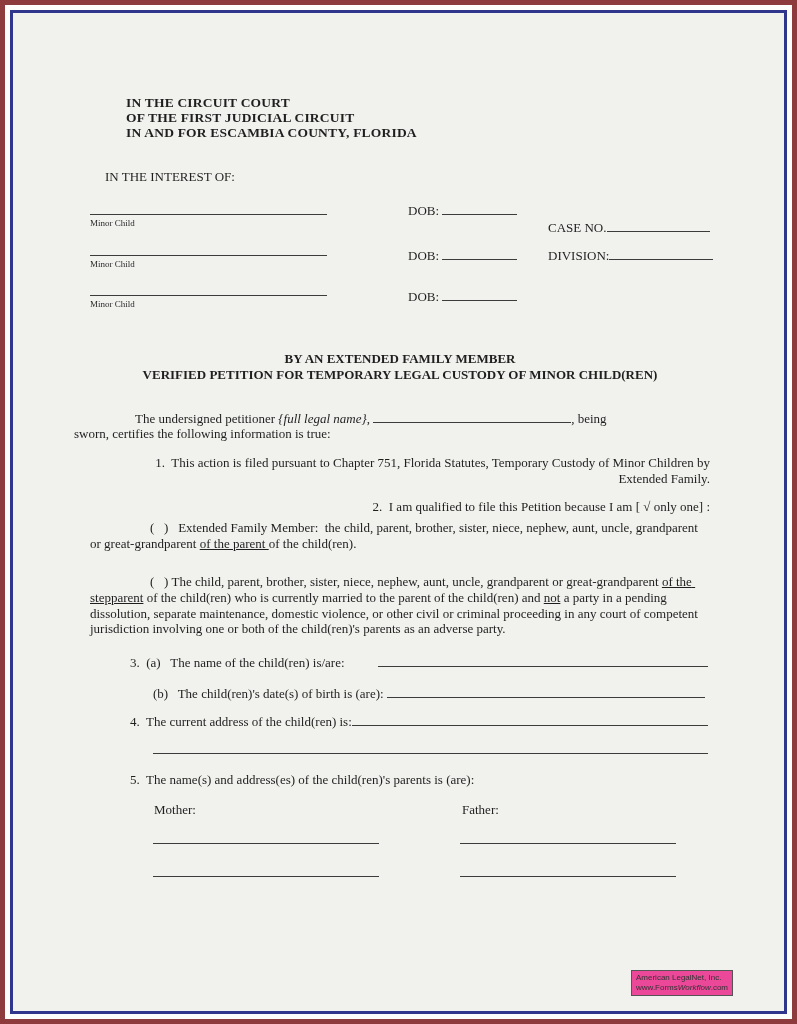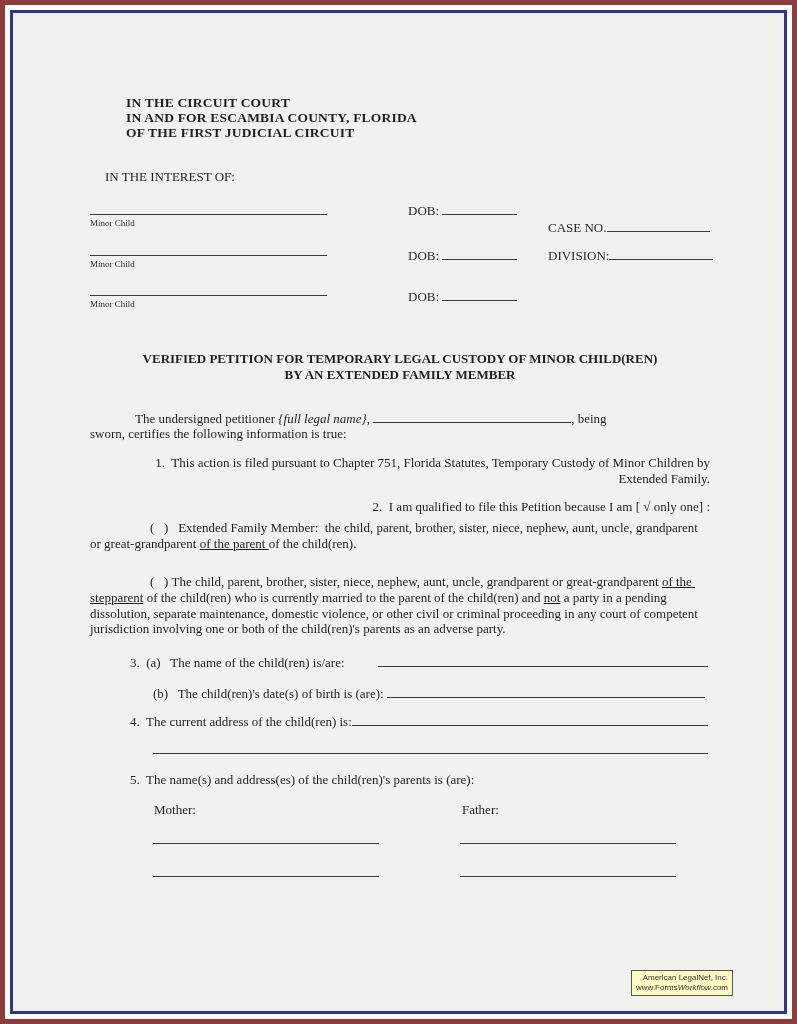--- a/index.html
+++ b/index.html
@@ -31,63 +31,62 @@
   .title-block{left:85px;top:346px;width:620px;text-align:center;font-weight:bold;font-size:13px;line-height:15.5px;}
   .para{left:85px;width:620px;font-size:13px;line-height:15.8px;white-space:pre-wrap;}
   .ind40{text-indent:40px;text-align:right;}
   .ind60{text-indent:60px;}
   .itemline{position:absolute;display:flex;align-items:baseline;font-size:13px;white-space:pre;}
   .itemline .fill{flex:1;border-bottom:1px solid #3c3c3c;height:13px;}
   .u{text-decoration:underline;}
   .it{font-style:italic;}
   .badge{
     position:absolute;left:626px;top:965px;
-    border:1px solid #555;background:#fef9c3;
+    border:1px solid #555;background:#ec4899;
     padding:2px 4px;
     font-family:"Liberation Sans", sans-serif;
     font-size:8px;line-height:10px;color:#333;
     white-space:nowrap;
-    text-align:right;
   }
 </style>
 </head>
 <body>
 
 <div class="page">
   <div class="inner-frame"></div>
 
   <div class="abs court-header">
     <div>IN THE CIRCUIT COURT</div>
+    <div>OF THE FIRST JUDICIAL CIRCUIT</div>
     <div>IN AND FOR ESCAMBIA COUNTY, FLORIDA</div>
-    <div>OF THE FIRST JUDICIAL CIRCUIT</div>
   </div>
 
   <div class="abs interest">IN THE INTEREST OF:</div>
 
   <div class="rule" style="left:85px;top:209px;width:237px;"></div>
   <div class="minor-label" style="left:85px;top:213px;">Minor Child</div>
   <div class="fieldrow" style="left:403px;top:197px;"><span>DOB: </span><span class="fill-line" style="width:75px;"></span></div>
   <div class="fieldrow" style="left:543px;top:214px;"><span>CASE NO.</span><span class="fill-line" style="width:103px;"></span></div>
 
   <div class="rule" style="left:85px;top:250px;width:237px;"></div>
   <div class="minor-label" style="left:85px;top:254px;">Minor Child</div>
   <div class="fieldrow" style="left:403px;top:242px;"><span>DOB: </span><span class="fill-line" style="width:75px;"></span></div>
   <div class="fieldrow" style="left:543px;top:242px;"><span>DIVISION:</span><span class="fill-line" style="width:104px;"></span></div>
 
   <div class="rule" style="left:85px;top:290px;width:237px;"></div>
   <div class="minor-label" style="left:85px;top:294px;">Minor Child</div>
   <div class="fieldrow" style="left:403px;top:283px;"><span>DOB: </span><span class="fill-line" style="width:75px;"></span></div>
 
   <div class="abs title-block">
+    <div>BY AN EXTENDED FAMILY MEMBER</div>
     <div>VERIFIED PETITION FOR TEMPORARY LEGAL CUSTODY OF MINOR CHILD(REN)</div>
-    <div>BY AN EXTENDED FAMILY MEMBER</div>
   </div>
 
   <div class="abs txt" style="left:85px;top:405px;width:620px;white-space:pre;"><span style="display:inline-block;width:45px;"></span><span>The undersigned petitioner </span><span class="it">{full legal name}</span><span>, </span><span class="fill-line" style="width:198px;"></span><span>, being</span></div>
-  <div class="abs txt" style="left:85px;top:421px;width:620px;">sworn, certifies the following information is true:</div>
+  <div class="abs txt" style="left:69px;top:421px;width:620px;">sworn, certifies the following information is true:</div>
 
   <div class="abs para ind40" style="top:450px;">1.  This action is filed pursuant to Chapter 751, Florida Statutes, Temporary Custody of Minor Children by Extended Family.</div>
 
   <div class="abs para ind40" style="top:494px;">2.  I am qualified to file this Petition because I am [ √ only one] :</div>
 
   <div class="abs para ind60" style="top:515px;"><span>(   )</span><span>   Extended Family Member:  the child, parent, brother, sister, niece, nephew, aunt, uncle, grandparent or great-grandparent </span><span class="u">of the parent </span><span>of the child(ren).</span></div>
 
   <div class="abs para ind60" style="top:569px;"><span>(   )</span><span> The child, parent, brother, sister, niece, nephew, aunt, uncle, grandparent or great-grandparent </span><span class="u">of the stepparent</span><span> of the child(ren) who is currently married to the parent of the child(ren) and </span><span class="u">not</span><span> a party in a pending dissolution, separate maintenance, domestic violence, or other civil or criminal proceeding in any court of competent jurisdiction involving one or both of the child(ren)'s parents as an adverse party.</span></div>
 
   <div class="itemline" style="left:125px;top:648px;width:578px;gap:33px;"><span>3.  (a)   The name of the child(ren) is/are:</span><span class="fill"></span></div>

